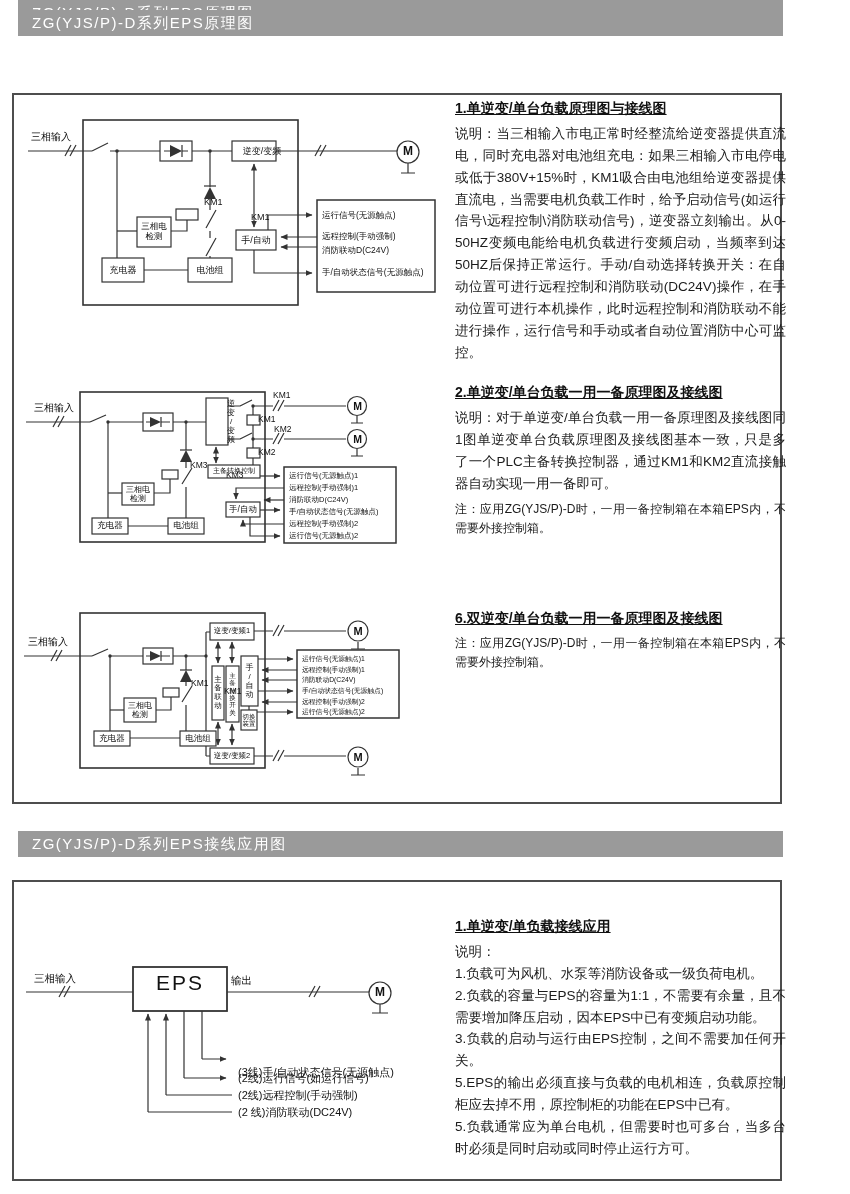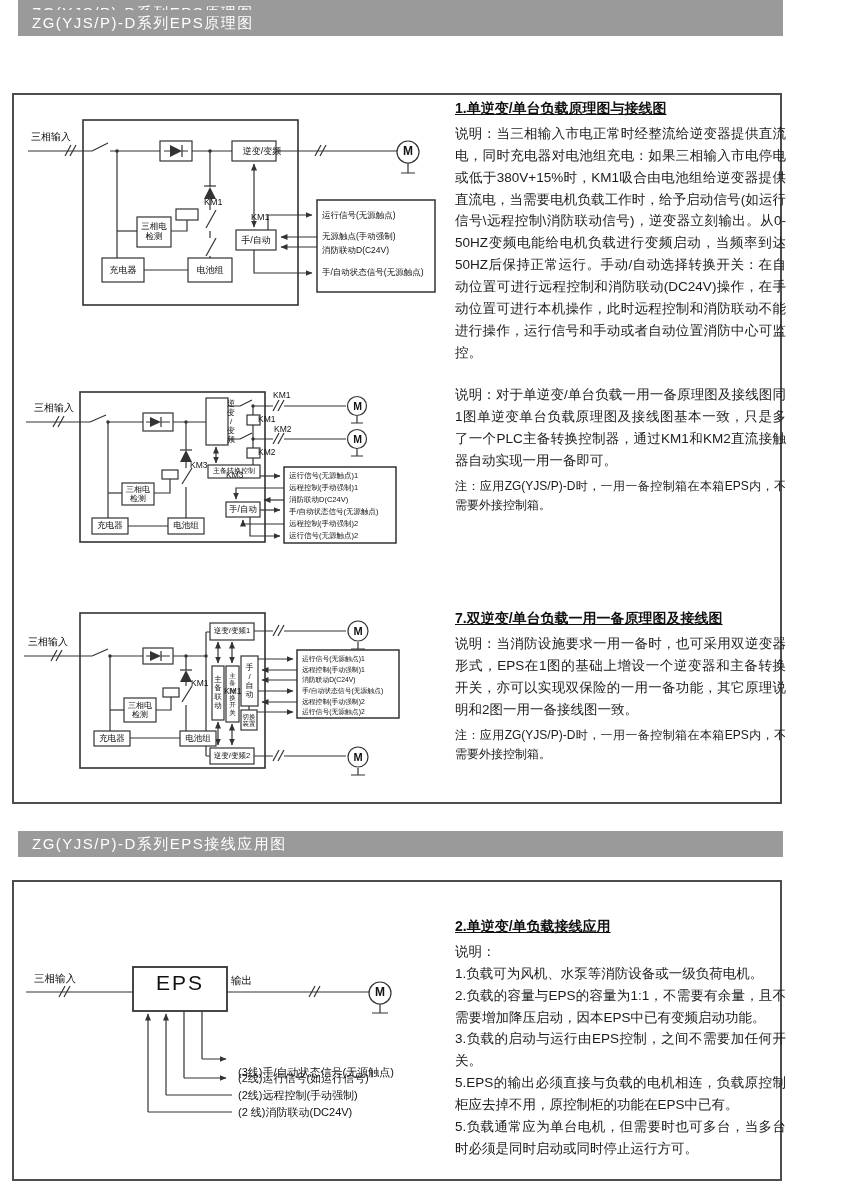--- a/index.html
+++ b/index.html
@@ -84,21 +84,21 @@
     <div class="bl" style="left:212px;top:41px;width:44px;height:20px;font-size:9px;margin-left:8px;">逆变/变频</div>
     <div class="bl" style="left:117px;top:117px;width:34px;height:30px;font-size:8.5px;">三相电
 检测</div>
     <div class="bl" style="left:82px;top:158px;width:42px;height:24px;font-size:9px;">充电器</div>
     <div class="bl" style="left:168px;top:158px;width:44px;height:24px;font-size:9px;">电池组</div>
     <div class="bl" style="left:216px;top:130px;width:40px;height:20px;font-size:9px;">手/自动</div>
     <div class="bl mot" style="left:377px;top:41px;width:22px;height:22px;font-size:12px;">M</div>
     <div class="fl" style="left:152px;top:97px;">KM1</div>
     <div class="fl" style="left:199px;top:112px;">KM1</div>
     <div class="sig" style="left:302px;top:110px;font-size:8.5px;">运行信号(无源触点)</div>
-    <div class="sig" style="left:302px;top:131px;font-size:8.5px;">无源触点(手动强制)</div>
+    <div class="sig" style="left:302px;top:131px;font-size:8.5px;">远程控制(手动强制)</div>
     <div class="sig" style="left:302px;top:145px;font-size:8.5px;">消防联动D(C24V)</div>
     <div class="sig" style="left:302px;top:167px;font-size:8.5px;">手/自动状态信号(无源触点)</div>
   </div>
 
   <div class="tblock" style="top:100px;">
     <div class="ttitle">1.单逆变/单台负载原理图与接线图</div>
     <div class="tbody">说明：当三相输入市电正常时经整流给逆变器提供直流电，同时充电器对电池组充电：如果三相输入市电停电或低于380V+15%时，KM1吸合由电池组给逆变器提供直流电，当需要电机负载工作时，给予启动信号(如运行信号\远程控制\消防联动信号)，逆变器立刻输出。从0-50HZ变频电能给电机负载进行变频启动，当频率到达50HZ后保持正常运行。手动/自动选择转换开关：在自动位置可进行远程控制和消防联动(DC24V)操作，在手动位置可进行本机操作，此时远程控制和消防联动不能进行操作，运行信号和手动或者自动位置消防中心可监控。</div>
   </div>
 
   <div class="diag" id="d2" style="left:20px;top:380px;width:430px;height:190px;">
@@ -179,20 +179,21 @@
     <div class="fl" style="left:174px;top:90px;font-size:8.5px;">KM3</div>
     <div class="sig" style="left:269px;top:91px;font-size:7.5px;">运行信号(无源触点)1</div>
     <div class="sig" style="left:269px;top:103px;font-size:7.5px;">远程控制(手动强制)1</div>
     <div class="sig" style="left:269px;top:115px;font-size:7.5px;">消防联动D(C24V)</div>
     <div class="sig" style="left:269px;top:127px;font-size:7.5px;">手/自动状态信号(无源触点)</div>
     <div class="sig" style="left:269px;top:139px;font-size:7.5px;">远程控制(手动强制)2</div>
     <div class="sig" style="left:269px;top:151px;font-size:7.5px;">运行信号(无源触点)2</div>
   </div>
 
   <div class="tblock" style="top:384px;">
+    <div class="ttitle">2.单逆变/单台负载一用一备原理图及接线图</div>
     <div class="tbody">说明：对于单逆变/单台负载一用一备原理图及接线图同1图单逆变单台负载原理图及接线图基本一致，只是多了一个PLC主备转换控制器，通过KM1和KM2直流接触器自动实现一用一备即可。</div>
     <div class="tnote">注：应用ZG(YJS/P)-D时，一用一备控制箱在本箱EPS内，不需要外接控制箱。</div>
   </div>
 
   <div class="diag" id="d3" style="left:20px;top:588px;width:430px;height:215px;">
     <svg width="430" height="215" viewBox="0 0 430 215">
       <defs>
         <marker id="ar3" markerWidth="8" markerHeight="7" refX="6.5" refY="3" orient="auto-start-reverse" markerUnits="userSpaceOnUse">
           <path d="M0,0L7,3L0,6Z" fill="#333"></path>
         </marker>
@@ -281,22 +282,21 @@
     <div class="fl" style="left:172px;top:98px;font-size:8.5px;">KM1</div>
     <div class="sig" style="left:282px;top:66px;font-size:6.8px;">运行信号(无源触点)1</div>
     <div class="sig" style="left:282px;top:77px;font-size:6.8px;">远程控制(手动强制)1</div>
     <div class="sig" style="left:282px;top:87px;font-size:6.8px;">消防联动D(C24V)</div>
     <div class="sig" style="left:282px;top:98px;font-size:6.8px;">手/自动状态信号(无源触点)</div>
     <div class="sig" style="left:282px;top:109px;font-size:6.8px;">远程控制(手动强制)2</div>
     <div class="sig" style="left:282px;top:119px;font-size:6.8px;">运行信号(无源触点)2</div>
   </div>
 
   <div class="tblock" style="top:610px;">
-    <div class="ttitle">7.双逆变/单台负载一用一备原理图及接线图</div>
-    <div class="tbody">说明：当消防设施要求一用一备时，也可采用双逆变器形式，EPS在1图的基础上增设一个逆变器和主备转换开关，亦可以实现双保险的一用一备功能，其它原理说明和2图一用一备接线图一致。</div>
+    <div class="ttitle">6.双逆变/单台负载一用一备原理图及接线图</div>
     <div class="tnote">注：应用ZG(YJS/P)-D时，一用一备控制箱在本箱EPS内，不需要外接控制箱。</div>
   </div>
 
   <div class="hdr" style="top:831px;">ZG(YJS/P)-D系列EPS接线应用图</div>
   <div class="hdr" style="top:10px;">ZG(YJS/P)-D系列EPS原理图</div>
   <div class="frame" id="frame2"></div>
 
   <div class="diag" id="d4" style="left:20px;top:940px;width:430px;height:220px;">
     <svg width="430" height="220" viewBox="0 0 430 220">
       <defs>
@@ -326,21 +326,21 @@
     <div class="bl" style="left:113px;top:27px;width:94px;height:32px;font-size:21px;letter-spacing:2px;">EPS</div>
     <div class="bl" style="left:211px;top:33px;width:40px;height:14px;font-size:10.5px;justify-content:flex-start;">输出</div>
     <div class="bl mot" style="left:349px;top:42px;width:22px;height:22px;font-size:12px;">M</div>
     <div class="sig" style="left:218px;top:125px;font-size:11px;">(3线)手/自动状态信号(无源触点)</div>
     <div class="sig" style="left:218px;top:131px;font-size:11px;">(2线)运行信号(如运行信号)</div>
     <div class="sig" style="left:218px;top:148px;font-size:11px;">(2线)远程控制(手动强制)</div>
     <div class="sig" style="left:218px;top:165px;font-size:11px;">(2 线)消防联动(DC24V)</div>
   </div>
 
   <div class="tblock" style="top:918px;">
-    <div class="ttitle">2.单逆变/单负载接线应用</div>
+    <div class="ttitle">1.单逆变/单负载接线应用</div>
     <div class="tbody">说明：</div>
     <div class="tbody">1.负载可为风机、水泵等消防设备或一级负荷电机。</div>
     <div class="tbody">2.负载的容量与EPS的容量为1:1，不需要有余量，且不需要增加降压启动，因本EPS中已有变频启动功能。</div>
     <div class="tbody">3.负载的启动与运行由EPS控制，之间不需要加任何开关。</div>
     <div class="tbody">5.EPS的输出必须直接与负载的电机相连，负载原控制柜应去掉不用，原控制柜的功能在EPS中已有。</div>
     <div class="tbody">5.负载通常应为单台电机，但需要时也可多台，当多台时必须是同时启动或同时停止运行方可。</div>
   </div>
 
 </div>
 

